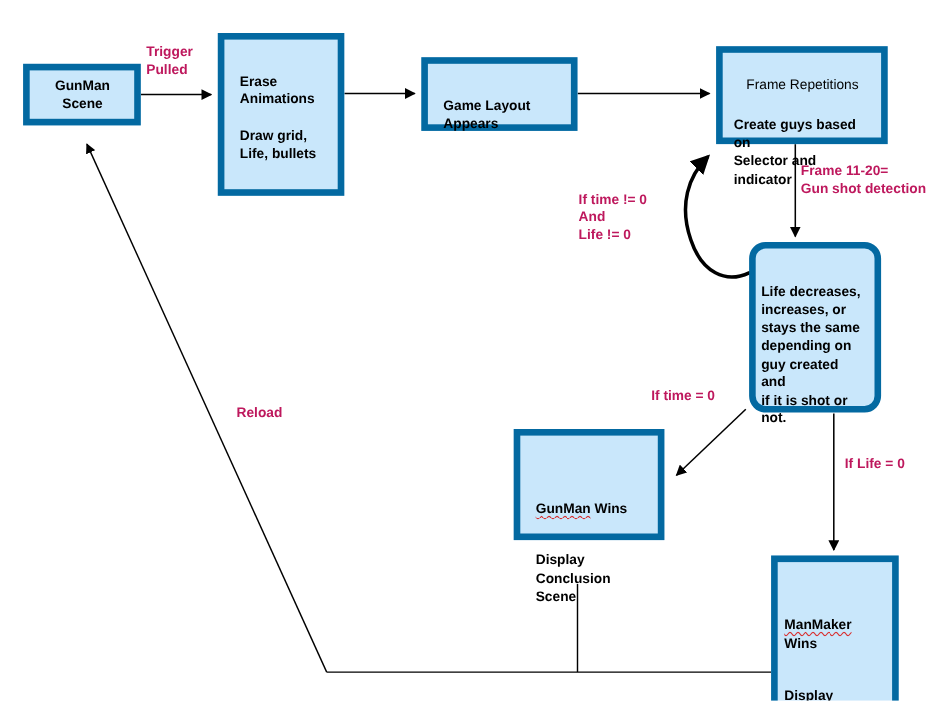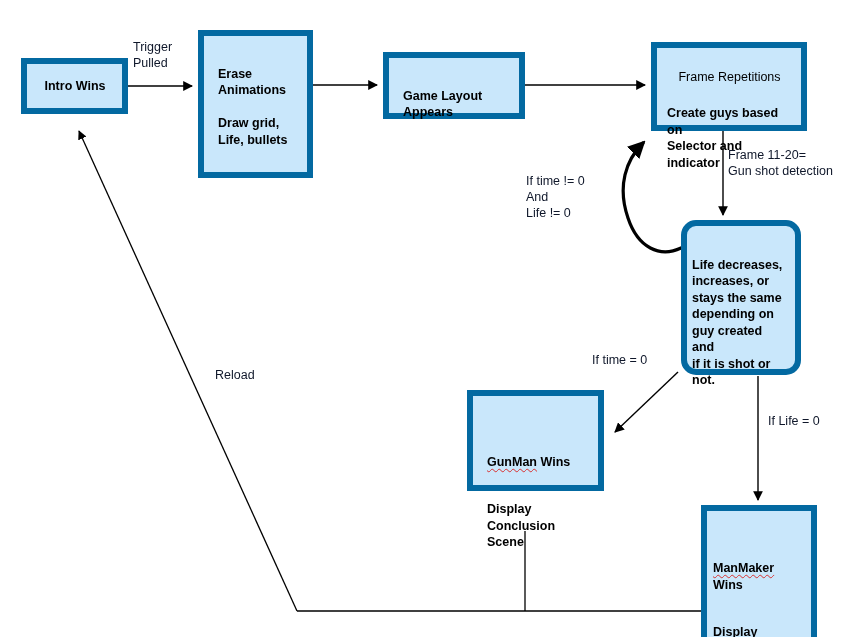--- a/index.html
+++ b/index.html
@@ -59,22 +59,22 @@
     text-decoration: underline;
     text-decoration-style: wavy;
     text-decoration-color: #d83030;
     text-decoration-thickness: 1px;
     text-underline-offset: 2px;
   }
   .edge-label {
     position: absolute;
     font-family: "Liberation Sans", sans-serif;
     font-size: 12.5px;
-    font-weight: normal;
-    color: #0f172a;
+    font-weight: bold;
+    color: #be185d;
     line-height: 1.28;
     white-space: pre-line;
     background: transparent;
   }
 </style>
 </head>
 <body>
 
 <div id="canvas">
 
@@ -103,21 +103,21 @@
     <line x1="758" y1="376" x2="758" y2="500" stroke="#000000" stroke-width="1.4" marker-end="url(#arrow)"></line>
 
     <line x1="525" y1="531" x2="525" y2="611" stroke="#000000" stroke-width="1.3"></line>
 
     <line x1="701" y1="611" x2="297" y2="611" stroke="#000000" stroke-width="1.3"></line>
 
     <line x1="297" y1="611" x2="79" y2="131" stroke="#000000" stroke-width="1.3" marker-end="url(#arrow)"></line>
   </svg>
 
   <div class="node center-mid" style="left:21px; top:58px; width:107px; height:56px; justify-content:center; text-align:center;">
-    <span class="body">Intro Wins</span>
+    <span class="body">GunMan Scene</span>
   </div>
 
   <div class="node" style="left:198px; top:30px; width:115px; height:148px; padding-top:13px; padding-left:14px;">
     <span class="body">Erase
 Animations
 
 Draw grid,
 Life, bullets</span>
   </div>
 

